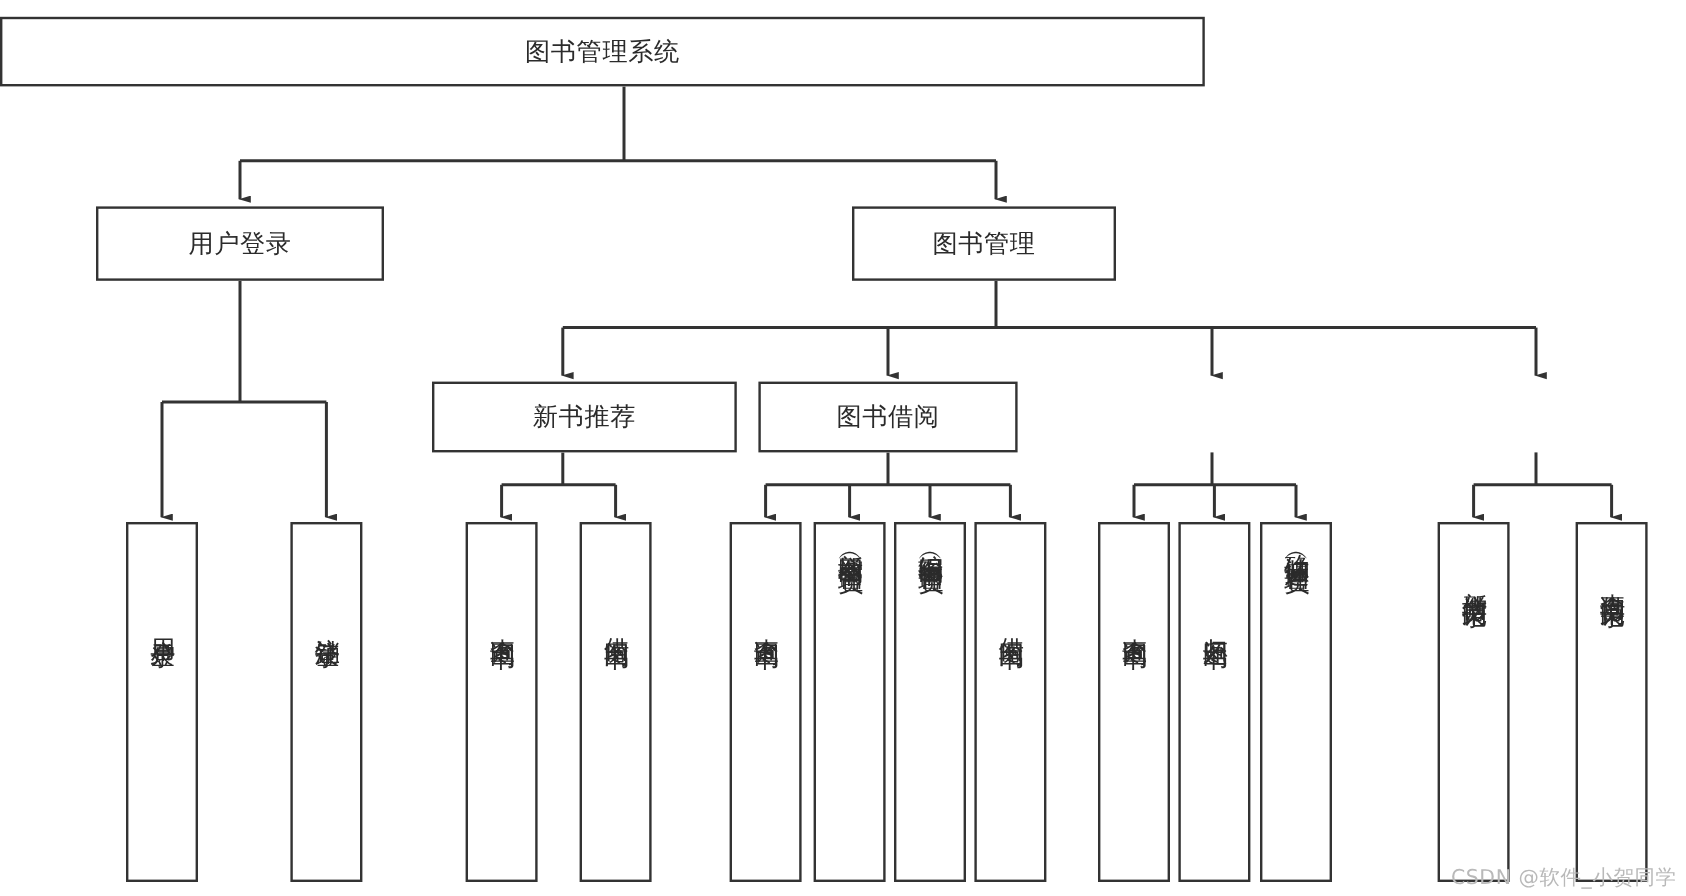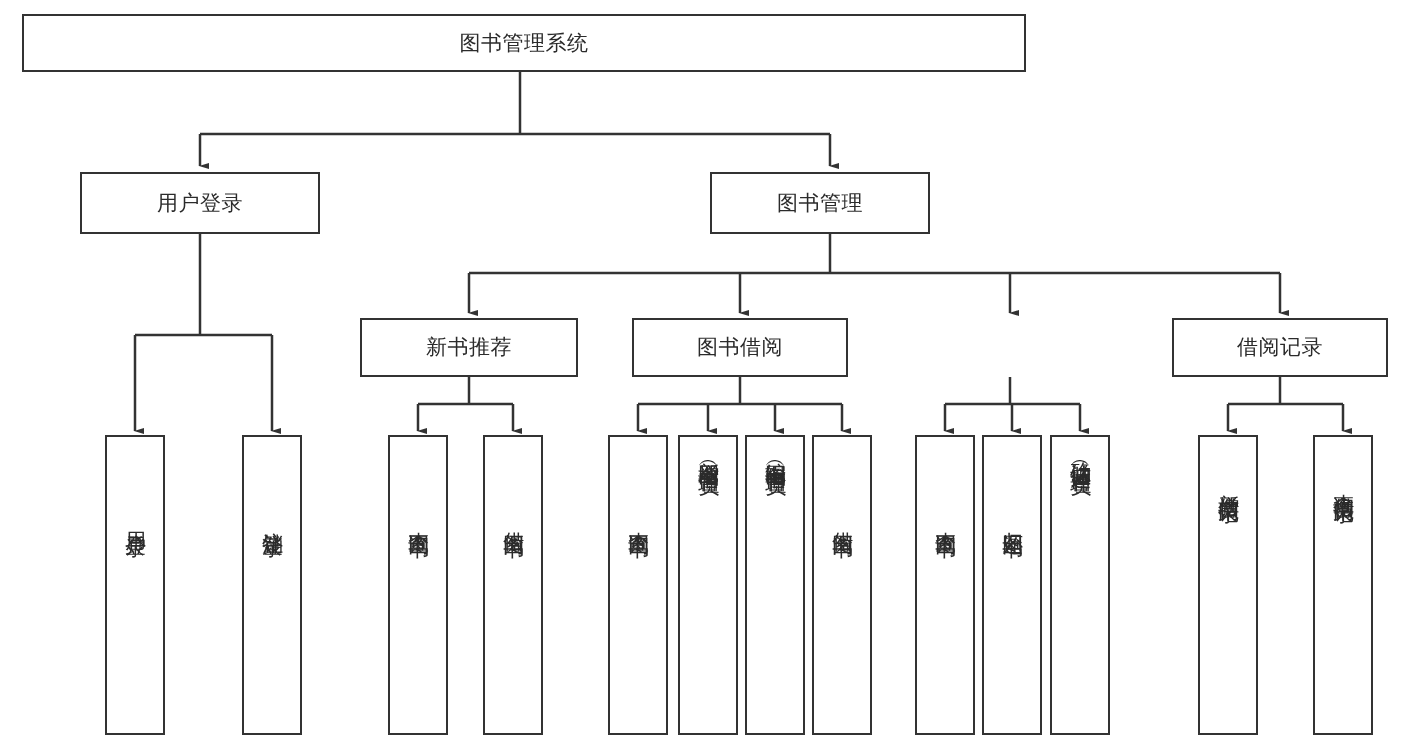--- a/index.html
+++ b/index.html
@@ -128,44 +128,41 @@
       <path d="M1012,404 L1012,431" marker-end="url(#arrow)"></path>
       <path d="M1080,404 L1080,431" marker-end="url(#arrow)"></path>
 
       <path d="M1280,377 L1280,404"></path>
       <path d="M1228,404 L1343,404"></path>
       <path d="M1228,404 L1228,431" marker-end="url(#arrow)"></path>
       <path d="M1343,404 L1343,431" marker-end="url(#arrow)"></path>
     </g>
   </svg>
 
-  <div class="node" style="left:22px; top:14px; width:1004px; height:58px;">
+  <div class="node" style="left:0; top:14px; width:1004px; height:58px;">
     <span class="node-label">图书管理系统</span>
   </div>
 
   <div class="node" style="left:80px; top:172px; width:240px; height:62px;">
     <span class="node-label">用户登录</span>
   </div>
 
   <div class="node" style="left:710px; top:172px; width:220px; height:62px;">
     <span class="node-label">图书管理</span>
   </div>
 
-  <div class="node" style="left:360px; top:318px; width:218px; height:59px;">
+  <div class="node" style="left:360px; top:318px; width:254px; height:59px;">
     <span class="node-label">新书推荐</span>
   </div>
 
   <div class="node" style="left:632px; top:318px; width:216px; height:59px;">
     <span class="node-label">图书借阅</span>
   </div>
 
 
-  <div class="node" style="left:1172px; top:318px; width:216px; height:59px;">
-    <span class="node-label">借阅记录</span>
-  </div>
 
   <div class="node leaf leaf-mid" style="left:105px; top:435px; width:60px; height:300px;">
     <span class="node-label">用户登录</span>
   </div>
 
   <div class="node leaf leaf-mid" style="left:242px; top:435px; width:60px; height:300px;">
     <span class="node-label">注销登录</span>
   </div>
 
   <div class="node leaf leaf-mid" style="left:388px; top:435px; width:60px; height:300px;">
@@ -205,14 +202,15 @@
   </div>
 
   <div class="node leaf leaf-up" style="left:1198px; top:435px; width:60px; height:300px;">
     <span class="node-label">新增借阅记录</span>
   </div>
 
   <div class="node leaf leaf-up" style="left:1313px; top:435px; width:60px; height:300px;">
     <span class="node-label">查询借阅记录</span>
   </div>
 
+  <div id="watermark">CSDN @软件_小贺同学</div>
 
 </div>
 
 </body></html>

